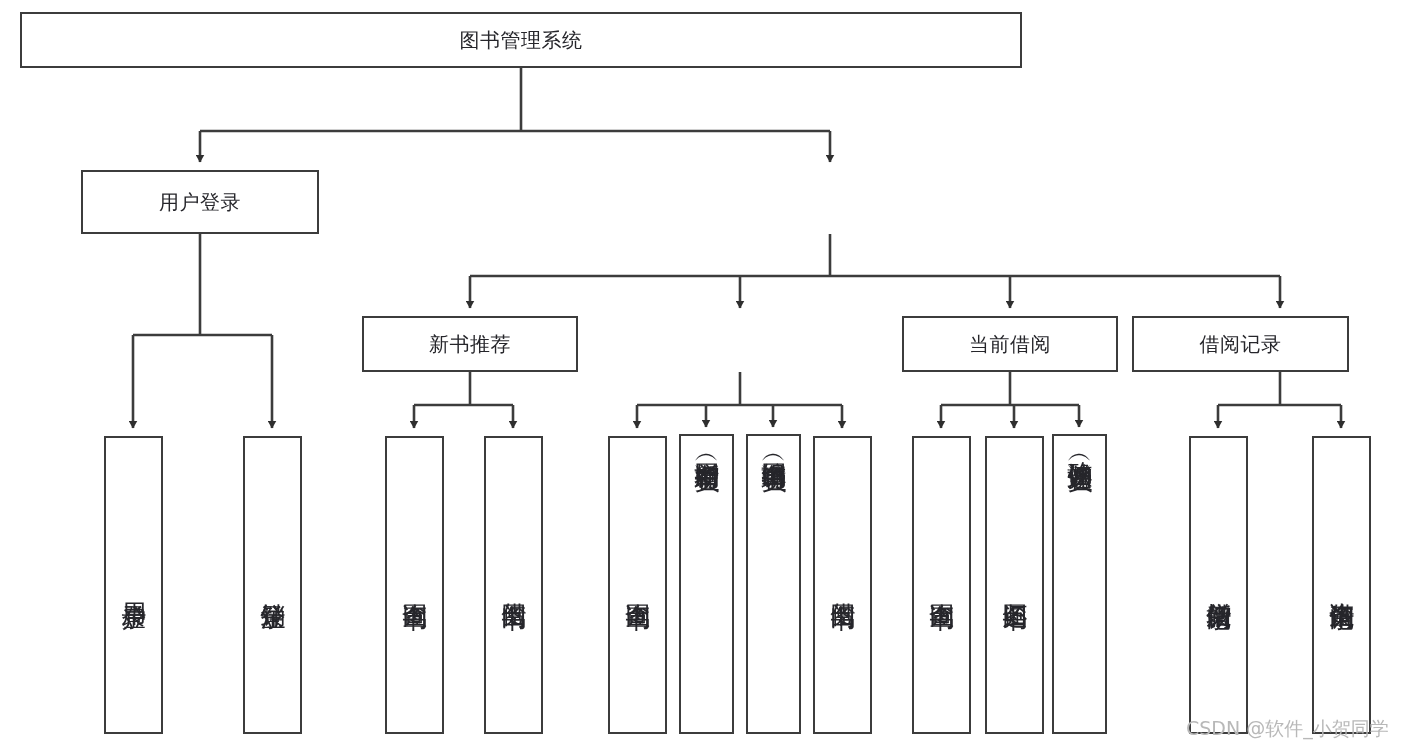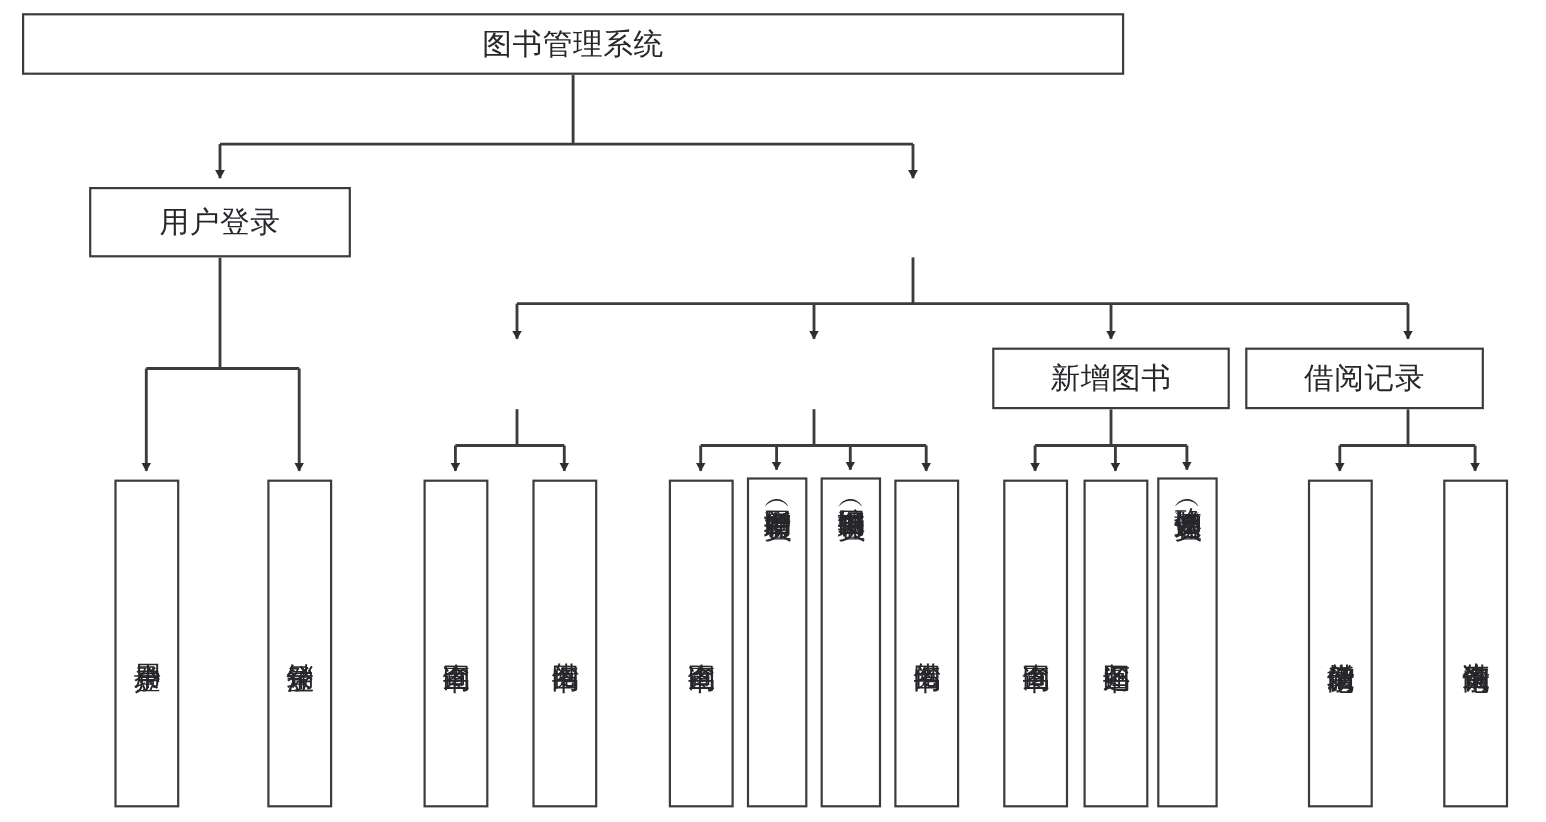--- a/index.html
+++ b/index.html
@@ -34,21 +34,21 @@
     box-sizing: border-box;
     background: #ffffff;
     border: 2px solid #3c3c3c;
     display: flex;
     align-items: center;
     justify-content: center;
     color: #26262b;
   }
   .node.horizontal .node-label {
     writing-mode: horizontal-tb;
-    font-size: 27px;
+    font-size: 20px;
     letter-spacing: 0.5px;
     line-height: 1;
     white-space: nowrap;
   }
   .node.vertical {
     align-items: flex-start;
     justify-content: center;
     padding-top: 6px;
   }
   .node.vertical .node-label {
@@ -129,22 +129,25 @@
   </svg>
 
   <div class="node horizontal" style="left:20px; top:12px; width:1002px; height:56px;">
     <span class="node-label">图书管理系统</span>
   </div>
 
   <div class="node horizontal" style="left:81px; top:170px; width:238px; height:64px;">
     <span class="node-label">用户登录</span>
   </div>
 
+  <div class="node horizontal" style="left:362px; top:316px; width:216px; height:56px;">
+    <span class="node-label">新书推荐</span>
+  </div>
   <div class="node horizontal" style="left:902px; top:316px; width:216px; height:56px;">
-    <span class="node-label">新增图书</span>
+    <span class="node-label">当前借阅</span>
   </div>
   <div class="node horizontal" style="left:1132px; top:316px; width:217px; height:56px;">
     <span class="node-label">借阅记录</span>
   </div>
 
   <div class="node vertical centered" style="left:104px; top:436px; width:59px; height:298px;">
     <span class="node-label">用户登录</span>
   </div>
   <div class="node vertical centered" style="left:243px; top:436px; width:59px; height:298px;">
     <span class="node-label">注销登录</span>
@@ -180,13 +183,14 @@
     <span class="node-label">确认归还（管理员）</span>
   </div>
 
   <div class="node vertical centered" style="left:1189px; top:436px; width:59px; height:298px;">
     <span class="node-label">新增借阅记录</span>
   </div>
   <div class="node vertical centered" style="left:1312px; top:436px; width:59px; height:298px;">
     <span class="node-label">查询借阅记录</span>
   </div>
 
+  <div id="watermark">CSDN @软件_小贺同学</div>
 </div>
 
 </body></html>

